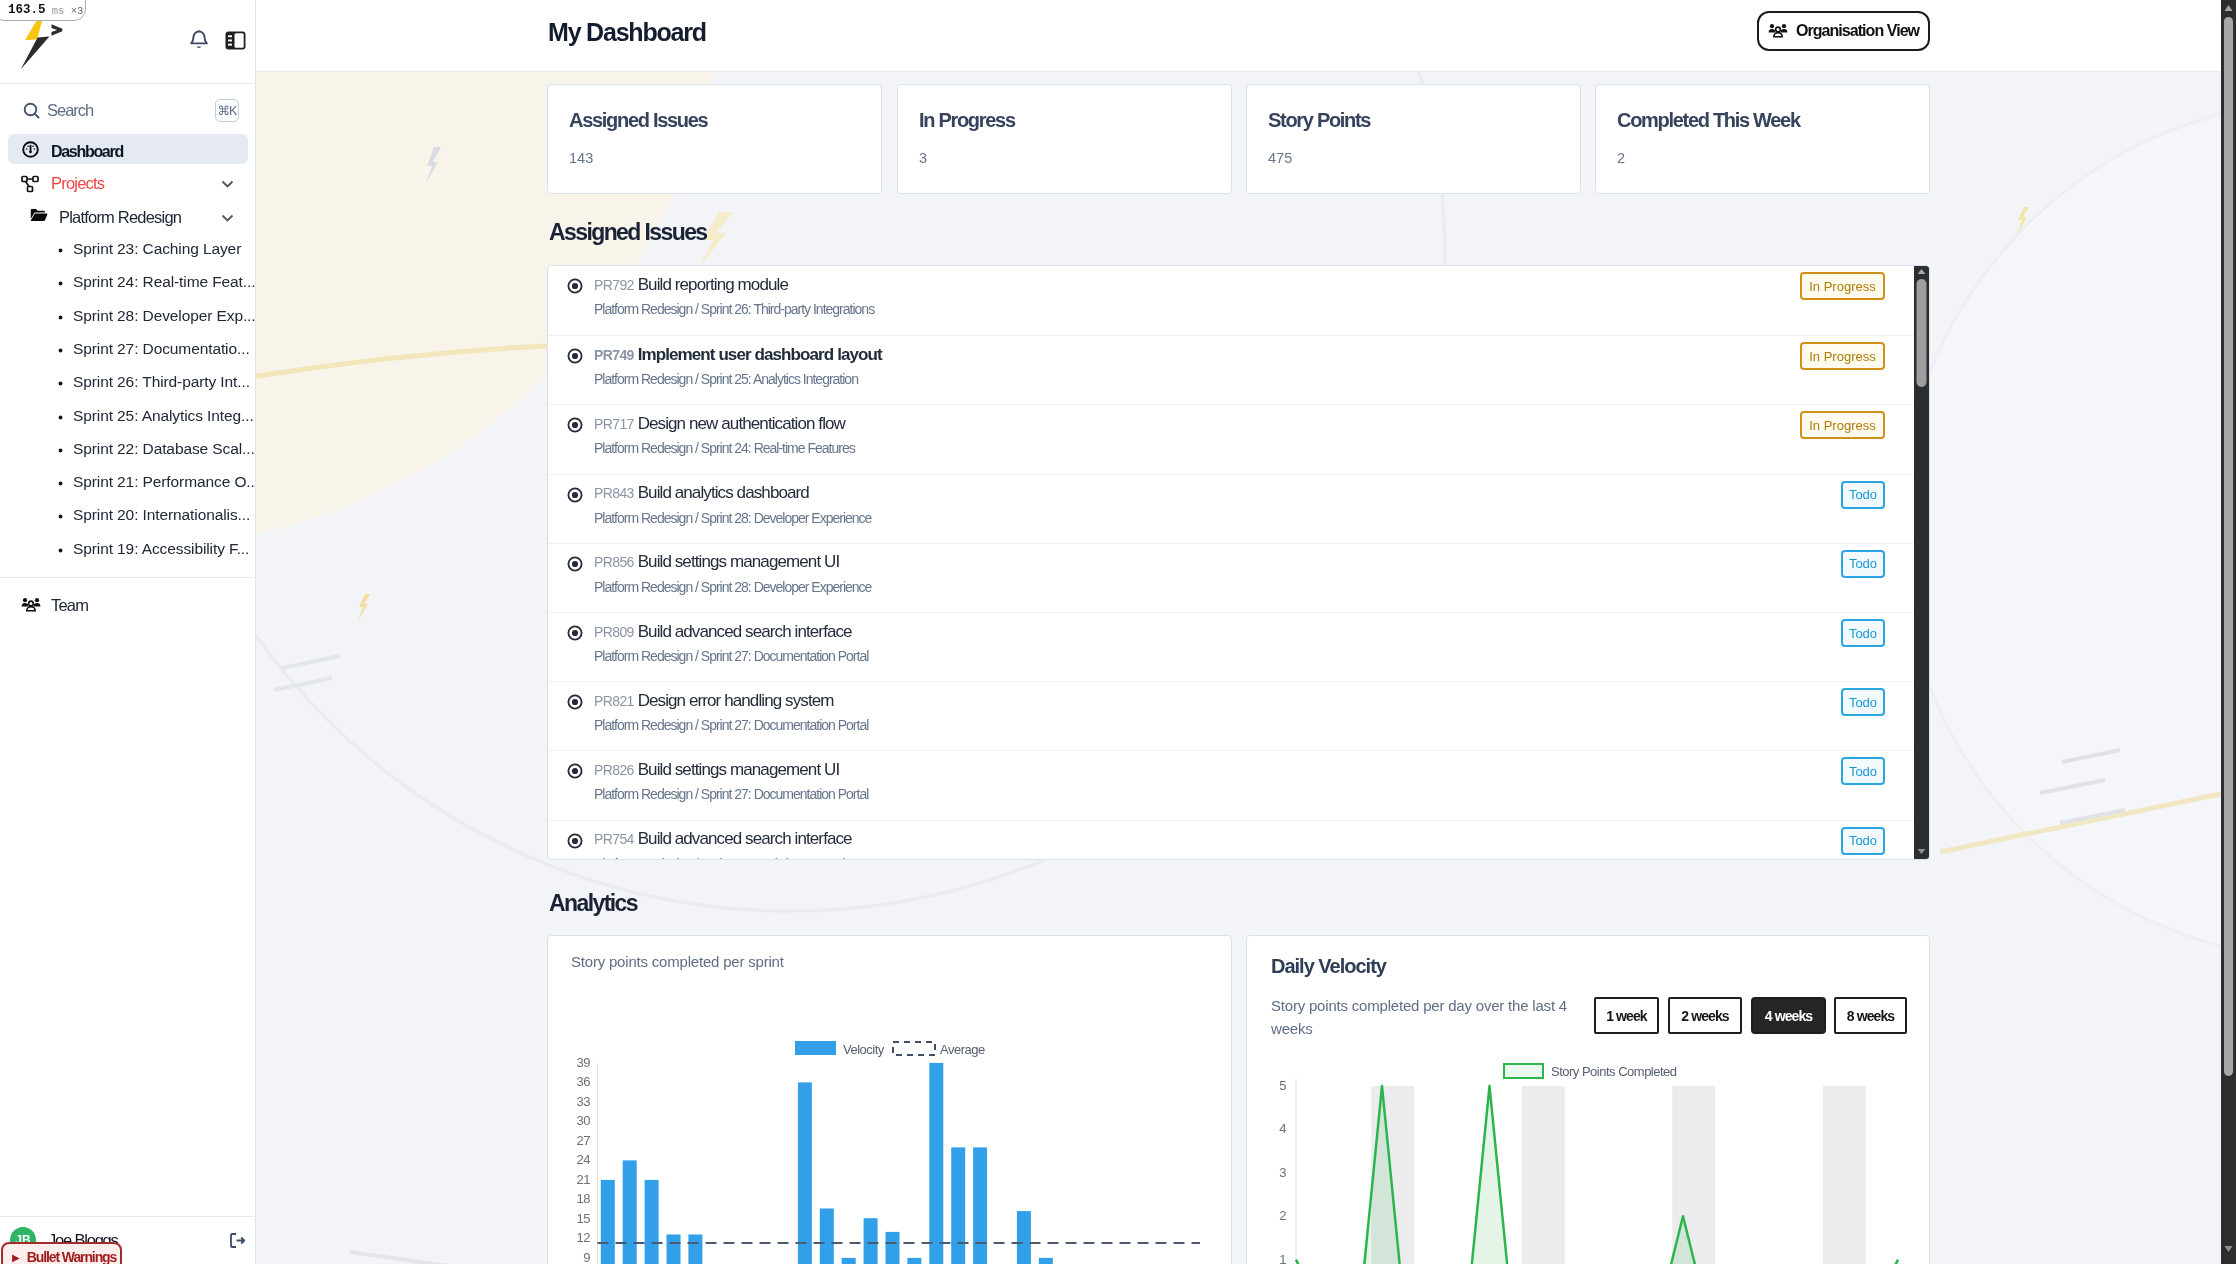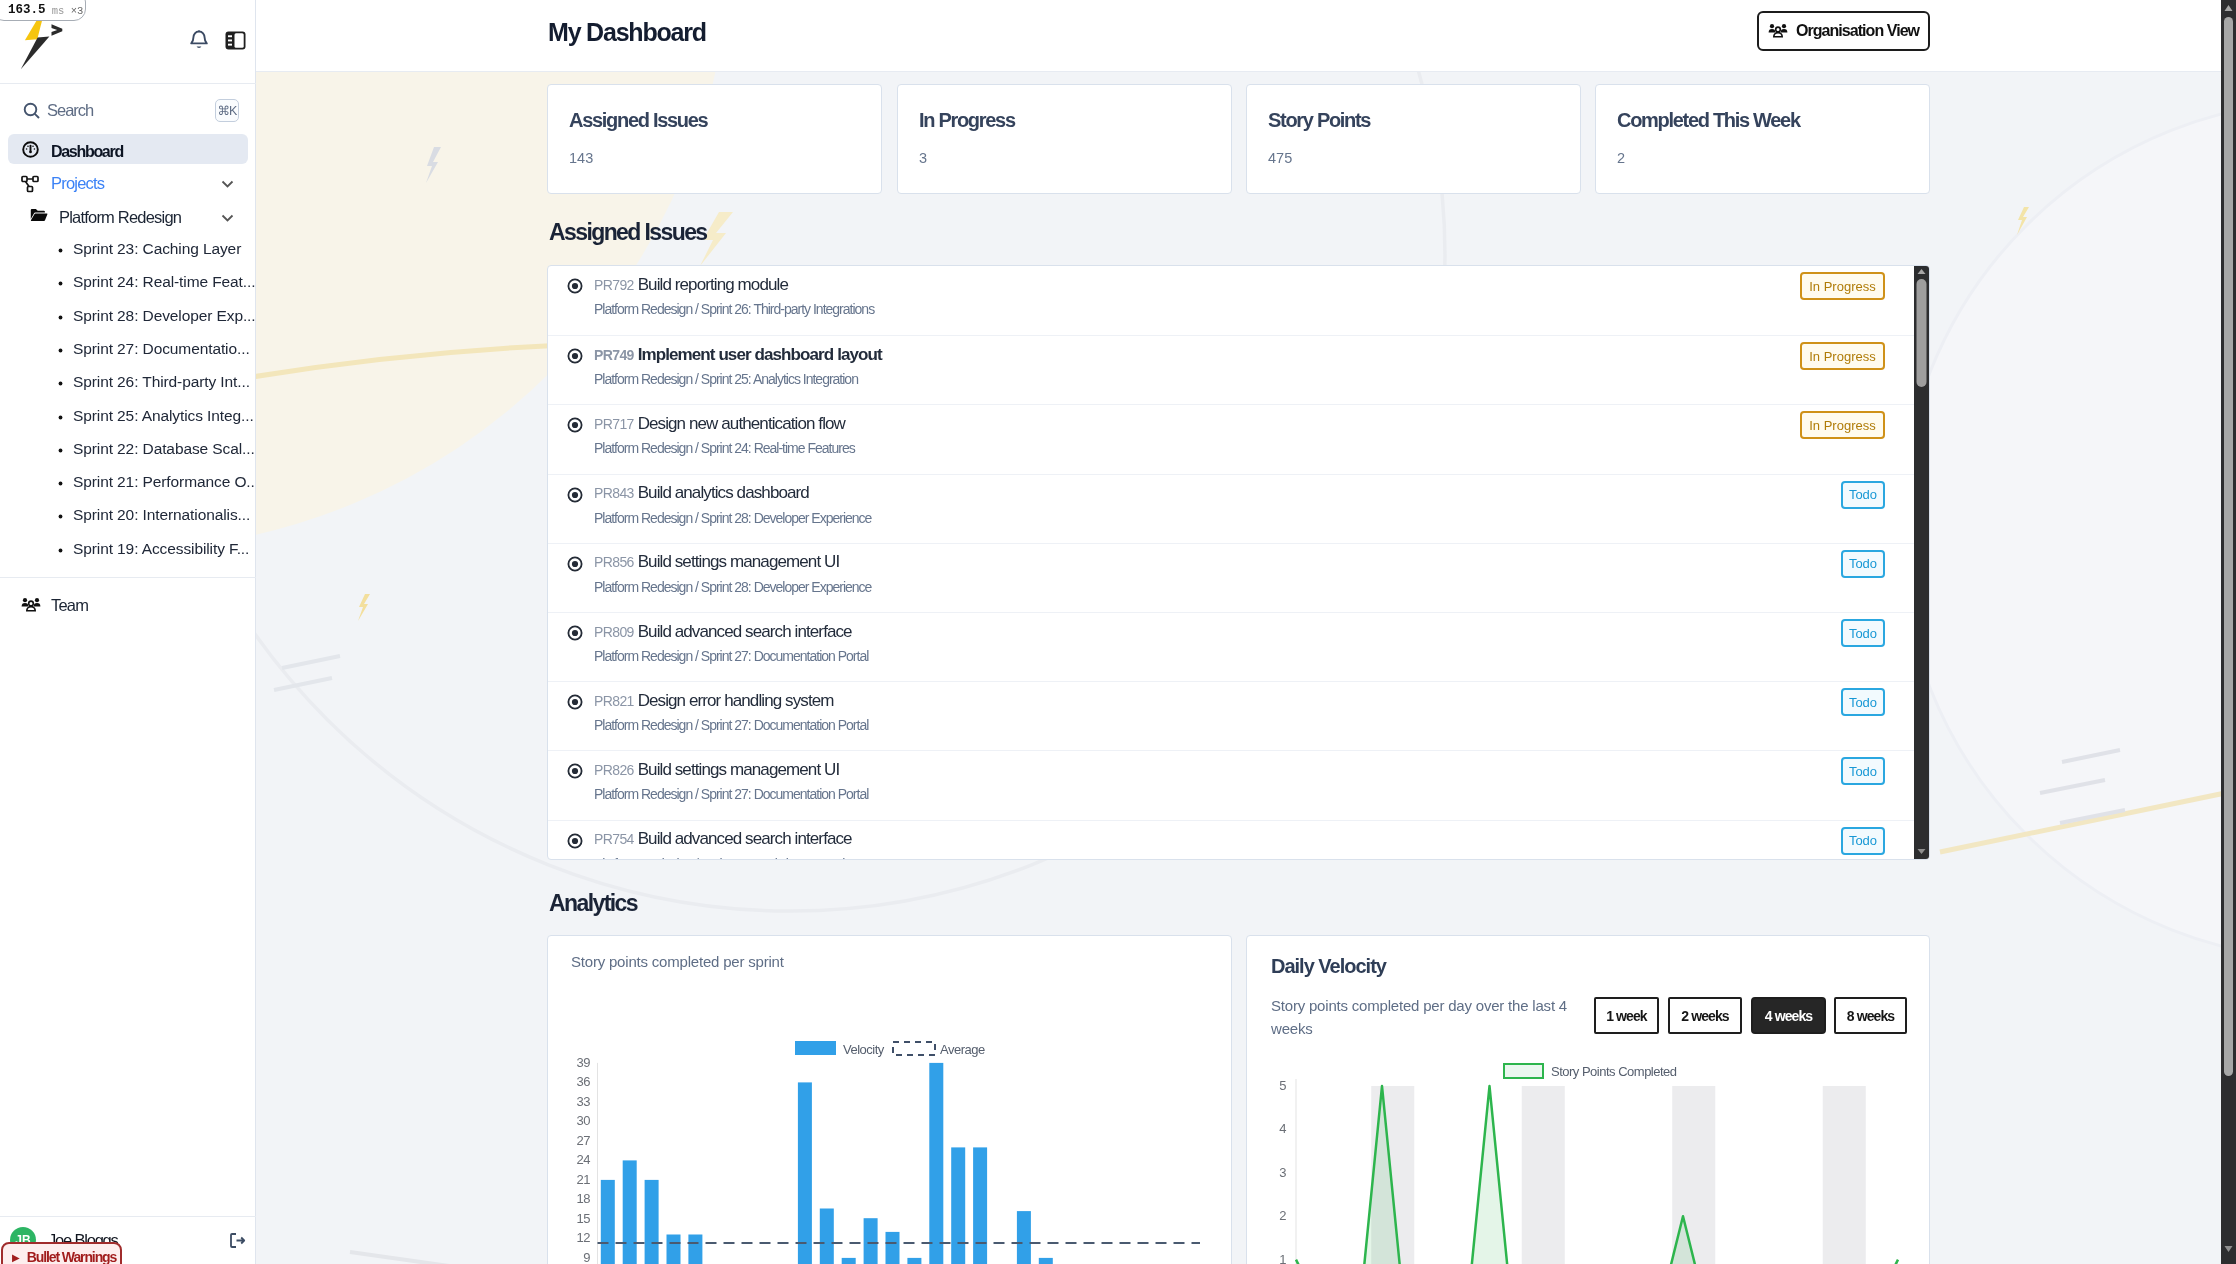--- a/index.html
+++ b/index.html
@@ -53,21 +53,21 @@
       <circle cx="11" cy="5.3" r="0.8" fill="#0c0c0c"></circle>
   </svg>
   <div class="abs" style="left:51px; top:143px; font-size:16px; font-weight:bold; letter-spacing:-1.3px; color:#0d1524;">Dashboard</div>
 
   <svg width="18" height="18" viewBox="0 0 18 18" style="position:absolute; left:21px; top:175px;">
     <rect x="1" y="1.5" width="5" height="5" rx="1" fill="none" stroke="#141414" stroke-width="1.7"></rect>
     <rect x="12" y="1.5" width="5" height="5" rx="1" fill="none" stroke="#141414" stroke-width="1.7"></rect>
     <rect x="6.5" y="11.5" width="5" height="5" rx="1" fill="none" stroke="#141414" stroke-width="1.7"></rect>
     <path d="M6 4 H12 M4.5 6.5 L8 11.5" stroke="#141414" stroke-width="1.7" fill="none"></path>
   </svg>
-  <div class="abs" style="left:51px; top:174px; font-size:16.5px; letter-spacing:-0.8px; color:#3b82f6;text-align:center;">Projects</div>
+  <div class="abs" style="left:51px; top:174px; font-size:16.5px; letter-spacing:-0.8px; color:#ef4444;text-align:center;">Projects</div>
   <svg width="13" height="9" style="position:absolute; left:221px; top:180px;">
       <path d="M1.5 1.5 L6.5 6.5 L11.5 1.5" fill="none" stroke="#555" stroke-width="1.8"></path>
     </svg>
 
   <svg width="18" height="15" viewBox="0 0 18 15" style="position:absolute; left:30px; top:208px;">
     <path d="M0.8 11 V2 a1 1 0 0 1 1-1 h4.1 L7.7 2.8 h6.2 a1 1 0 0 1 1 1 V4.4 H5.4 a1.6 1.6 0 0 0-1.5 1 L0.8 11 Z" fill="#0a0a0a"></path>
     <path d="M5.5 5.6 H16.9 a0.55 0.55 0 0 1 0.5 0.75 L15 12.2 a1.1 1.1 0 0 1-1 0.7 H1.3 a0.45 0.45 0 0 1-0.4-0.62 L4.4 6.3 a1.2 1.2 0 0 1 1.1-0.7 Z" fill="#0a0a0a"></path>
   </svg>
   <div class="abs" style="left:59px; top:208px; font-size:16.5px; letter-spacing:-0.8px; color:#1b2433;">Platform Redesign</div>
   <svg width="13" height="9" style="position:absolute; left:221px; top:214px;">
@@ -143,21 +143,21 @@
     <path d="M1804 823 L1869 810" stroke="#e0e2e8" stroke-width="4" fill="none"></path>
     <path d="M178 147 l-7 19 h5 l-6 17 12-21 h-5 l8-15 z" fill="#d9dce3"></path>
     <path d="M109 594 l-6 13 h4 l-5 14 10-17 h-4 l6-10 z" fill="#f3df9d"></path>
     <path d="M1768 207 l-6 13 h4 l-5 15 10-18 h-4 l6-10 z" fill="#f3e4a8"></path>
     <path d="M463 212 l-16 28 h10 l-13 26 26-33 h-10 l17-21 z" fill="#f6ecc9"></path>
   </svg>
 </div>
 
 <div class="abs" style="left:256px; top:0; width:1965px; height:72px; background:#fff; border-bottom:1px solid #e7ebf2;"></div>
 <div class="abs" style="left:548px; top:18px; font-size:25px; font-weight:bold; letter-spacing:-1.2px; color:#141d30;">My Dashboard</div>
-<div class="abs" style="left:1757px; top:11px; width:173px; height:40px; border:2px solid #1c1c1c; border-radius:6px; background:#fff; display:flex; align-items:center; justify-content:center; gap:8px;">
+<div class="abs" style="left:1757px; top:11px; width:173px; height:40px; border:2px solid #1c1c1c; border-radius:12px; background:#fff; display:flex; align-items:center; justify-content:center; gap:8px;">
   <svg width="20" height="16" viewBox="0 0 20 16">
     <circle cx="4" cy="3.2" r="2.1" fill="#111"></circle>
       <path d="M0.6 9.4 a3.4 3.4 0 0 1 6.8 0 Z" fill="#111"></path>
     <circle cx="16" cy="3.2" r="2.1" fill="#111"></circle>
       <path d="M12.6 9.4 a3.4 3.4 0 0 1 6.8 0 Z" fill="#111"></path>
     <circle cx="10" cy="6.4" r="2.3" fill="none" stroke="#111" stroke-width="1.6"></circle>
     <path d="M5.8 13.8 a4.2 4.2 0 0 1 8.4 0 Z" fill="none" stroke="#111" stroke-width="1.6"></path>
   </svg>
   <span style="font-size:16px; font-weight:bold; letter-spacing:-0.95px; color:#111;">Organisation View</span>
 </div>

